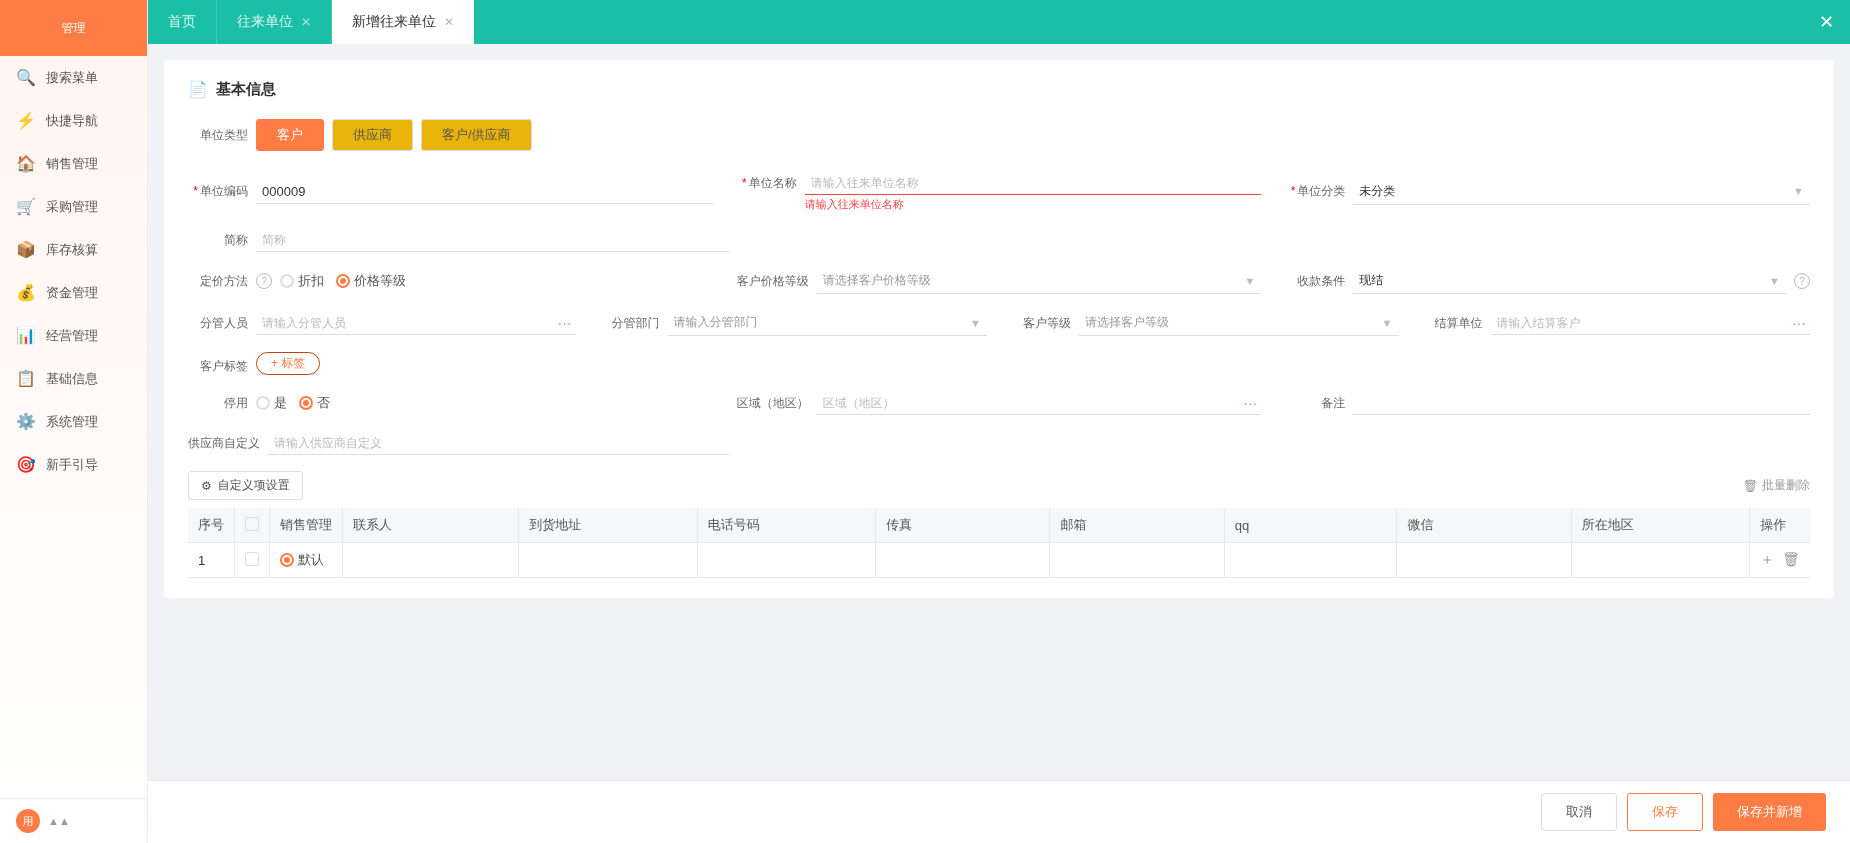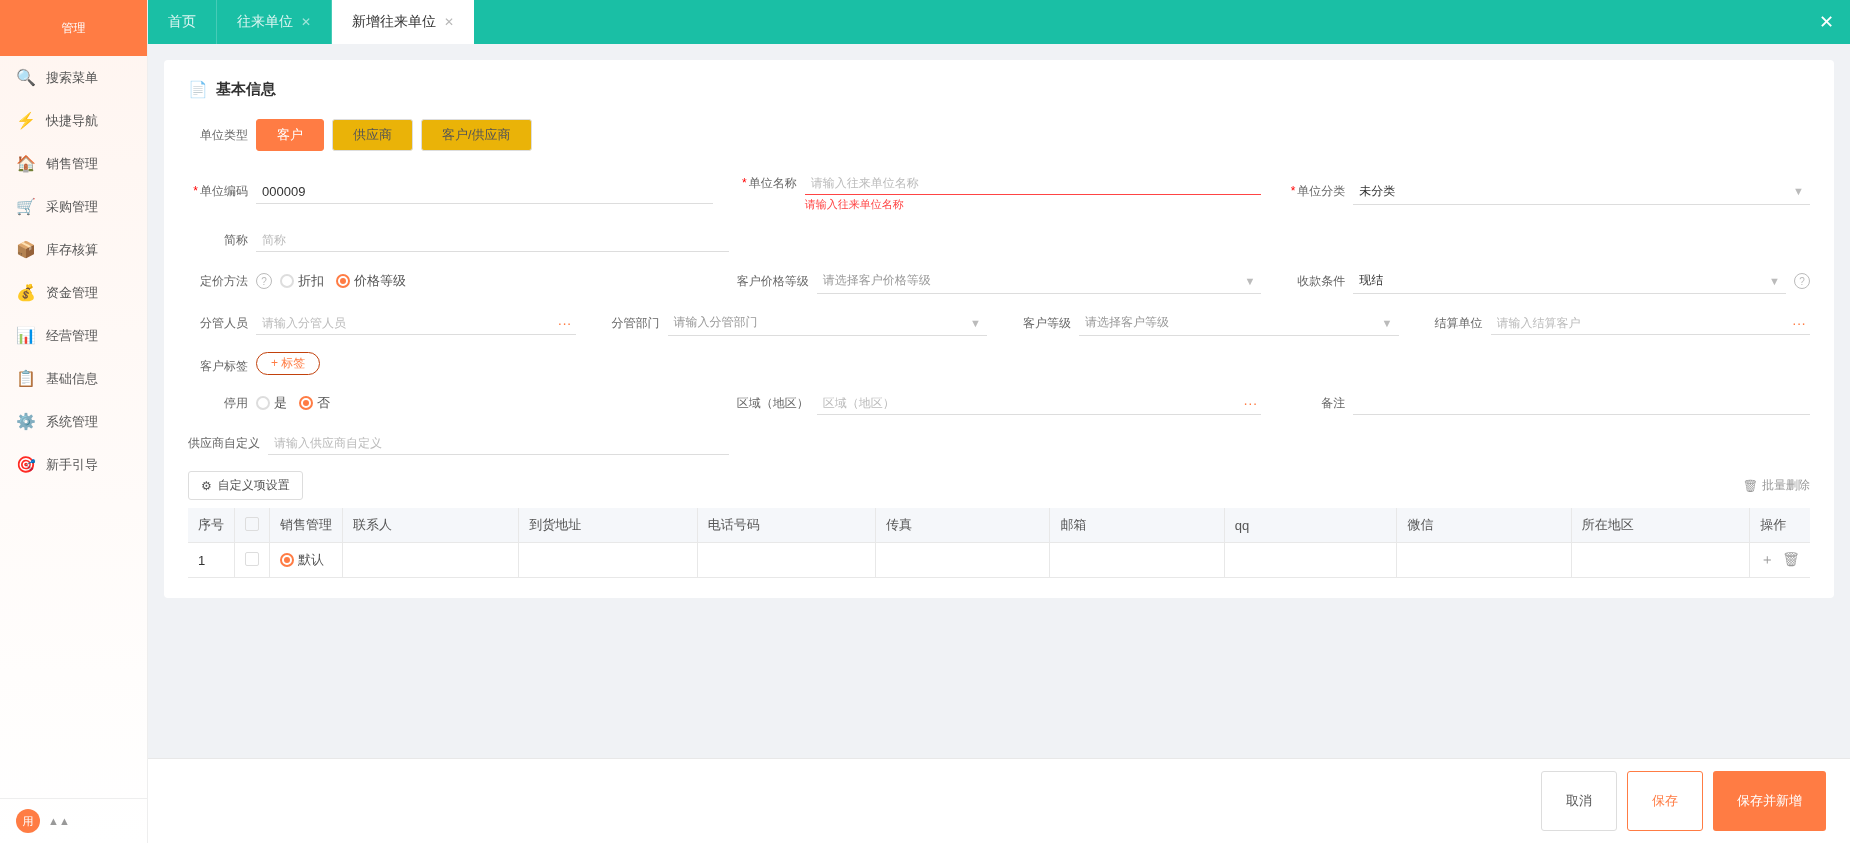--- a/index.html
+++ b/index.html
@@ -320,21 +320,21 @@
     .btn-cancel {
       padding: 7px 24px;
       border: 1px solid #ddd;
       border-radius: 3px;
       background: white;
       color: #555;
       cursor: pointer;
       font-size: 13px;
     }
     .btn-save {
-      padding: 20px 24px;
+      padding: 9px 24px;
       border: 1px solid #ff7c44;
       border-radius: 3px;
       background: white;
       color: #ff7c44;
       cursor: pointer;
       font-size: 13px;
     }
     .btn-save-new {
       padding: 7px 24px;
       border: none;

